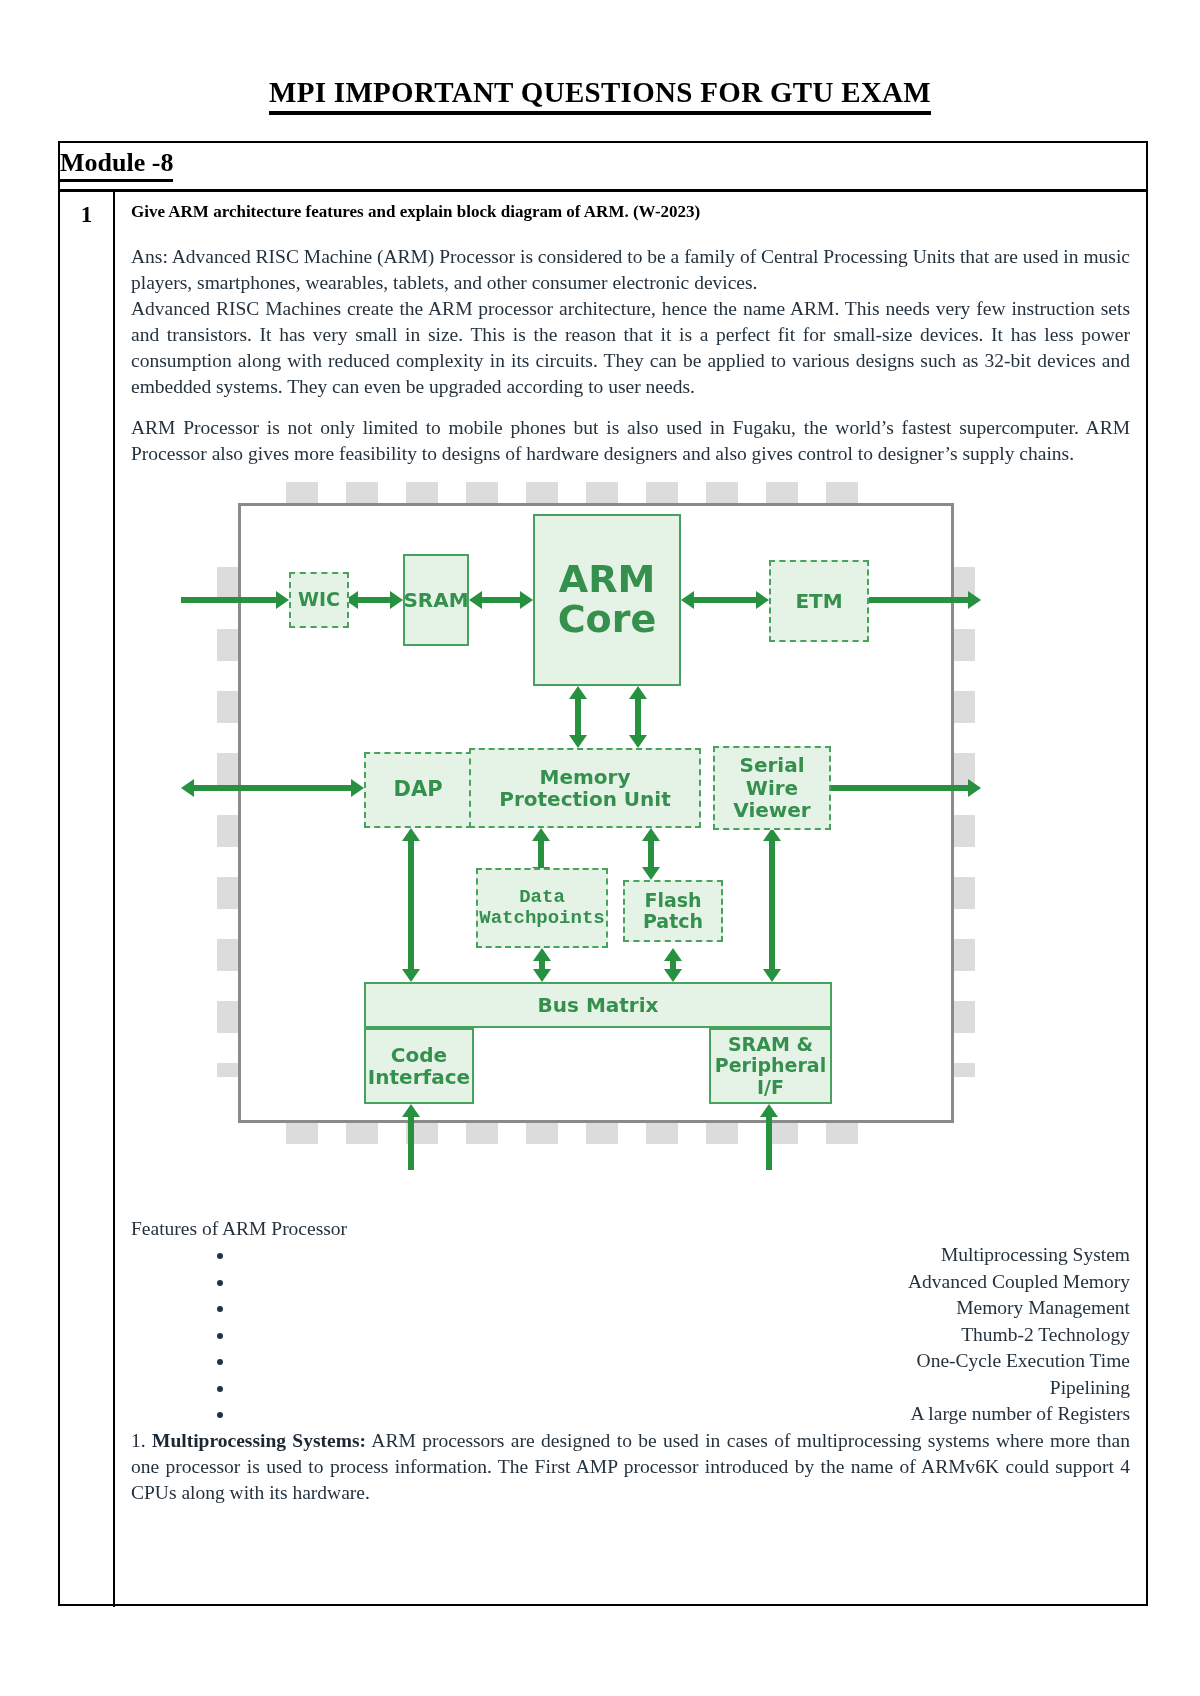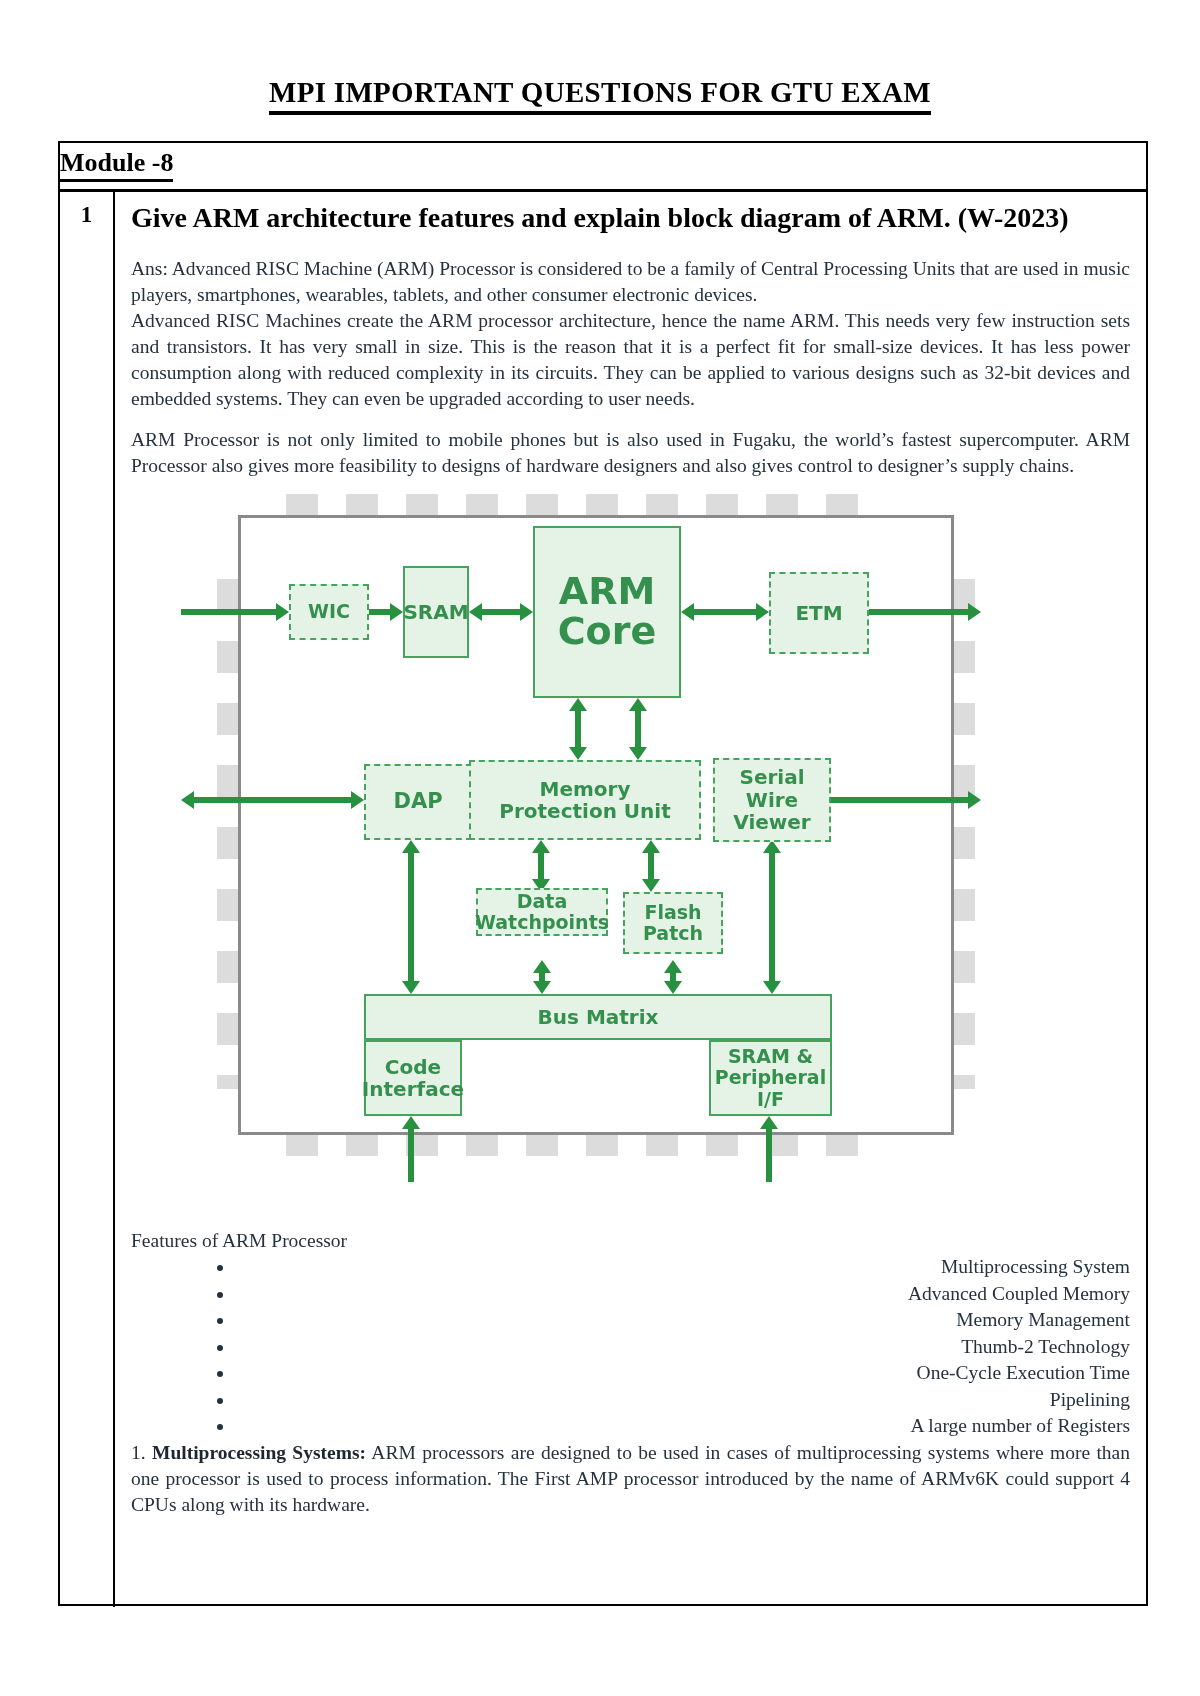--- a/index.html
+++ b/index.html
@@ -6,21 +6,21 @@
   body{width:1200px;height:1696px;background:#ffffff;font-family:"Liberation Serif",serif;color:#24323e;overflow:hidden;}
   .page{padding-top:76px;}
   .doc-title{text-align:center;margin:0 0 26px 0;}
   .doc-title span{display:inline-block;font-size:29px;font-weight:bold;color:#000;border-bottom:4px solid #000;padding-bottom:2px;letter-spacing:.3px;}
   .qtable{margin:0 52px 0 58px;border:2px solid #000;height:1465px;box-sizing:border-box;}
   .module-row{border-bottom:3px solid #000;padding:5px 0 7px 0;}
   .module-row span{display:inline-block;font-size:26px;font-weight:bold;color:#000;border-bottom:3px solid #000;padding-bottom:1px;}
   .q-row{display:flex;align-items:stretch;height:calc(100% - 46px);}
   .num-cell{width:55px;border-right:2px solid #000;box-sizing:border-box;text-align:center;font-size:23px;font-weight:bold;color:#000;padding-top:10px;flex:0 0 55px;}
   .content-cell{flex:1;padding:10px 16px 0 16px;}
-  .question{margin:0 0 22px 0;font-size:28px;font-weight:bold;color:#000;}
+  .question{margin:0 0 22px 0;font-size:17px;font-weight:bold;color:#000;}
   p.body{margin:0;font-size:19.5px;line-height:26px;text-align:justify;}
   p.body.spaced{margin-top:15px;}
   .features-head{margin:0;font-size:19.5px;line-height:26px;}
   ul.features{margin:0;padding:0 0 0 104px;text-align:right;}
   ul.features li{font-size:19.5px;line-height:26.5px;padding-left:8px;}
   p.numbered{margin:0;}
   p.numbered b{color:#1b2733;}
 
   
   .diagram{position:relative;width:810px;height:690px;margin:15px 0 44px 50px;
@@ -95,21 +95,21 @@
               <i class="hd r"></i>
             </div>
           <div class="ar h" style="left:512px;top:115px;width:64px;">
               <i class="hd l"></i>
               <i class="hd r"></i>
             </div>
           <div class="ar h" style="left:688px;top:115px;width:100px;">
               <i class="hd r"></i>
             </div>
 
-          <div class="blk dash" style="left:108px;top:90px;width:80px;height:56px;font-size:19px;">WIC</div>
+          <div class="blk dash" style="left:108px;top:90px;width:60px;height:56px;font-size:19px;">WIC</div>
           <div class="blk solid" style="left:222px;top:72px;width:66px;height:92px;font-size:20px;">SRAM</div>
           <div class="blk solid" style="left:352px;top:32px;width:148px;height:172px;font-size:38px;line-height:1.05;">ARM Core</div>
           <div class="blk dash" style="left:588px;top:78px;width:100px;height:82px;font-size:20px;">ETM</div>
 
           <div class="ar v" style="left:394px;top:216px;height:38px;">
               <i class="hd u"></i>
               <i class="hd d"></i>
             </div>
           <div class="ar v" style="left:454px;top:216px;height:38px;">
               <i class="hd u"></i>
@@ -138,34 +138,34 @@
             </div>
           <div class="ar v" style="left:467px;top:358px;height:28px;">
               <i class="hd u"></i>
               <i class="hd d"></i>
             </div>
           <div class="ar v" style="left:588px;top:358px;height:130px;">
               <i class="hd u"></i>
               <i class="hd d"></i>
             </div>
 
-          <div class="blk dash" style="left:295px;top:394px;width:132px;height:48px;font-size:19px;">Data Watchpoints</div>
+          <div class="blk dash" style="left:295px;top:386px;width:132px;height:80px;font-size:19px;font-family:Liberation Mono, monospace;">Data Watchpoints</div>
           <div class="blk dash" style="left:442px;top:398px;width:100px;height:62px;font-size:19px;padding:0 14px;">Flash Patch</div>
 
           <div class="ar v" style="left:358px;top:478px;height:10px;">
               <i class="hd u"></i>
               <i class="hd d"></i>
             </div>
           <div class="ar v" style="left:489px;top:478px;height:10px;">
               <i class="hd u"></i>
               <i class="hd d"></i>
             </div>
 
           <div class="blk solid" style="left:183px;top:500px;width:468px;height:46px;font-size:20px;">Bus Matrix</div>
-          <div class="blk solid" style="left:183px;top:546px;width:98px;height:76px;font-size:20px;">Code Interface</div>
+          <div class="blk solid" style="left:183px;top:546px;width:110px;height:76px;font-size:20px;">Code Interface</div>
           <div class="blk solid" style="left:528px;top:546px;width:123px;height:76px;font-size:19px;padding:0 6px;">SRAM &amp; Peripheral I/F</div>
 
           <div class="ar v" style="left:227px;top:634px;height:54px;">
               <i class="hd u"></i>
             </div>
           <div class="ar v" style="left:585px;top:634px;height:54px;">
               <i class="hd u"></i>
             </div>
         </div>
 

